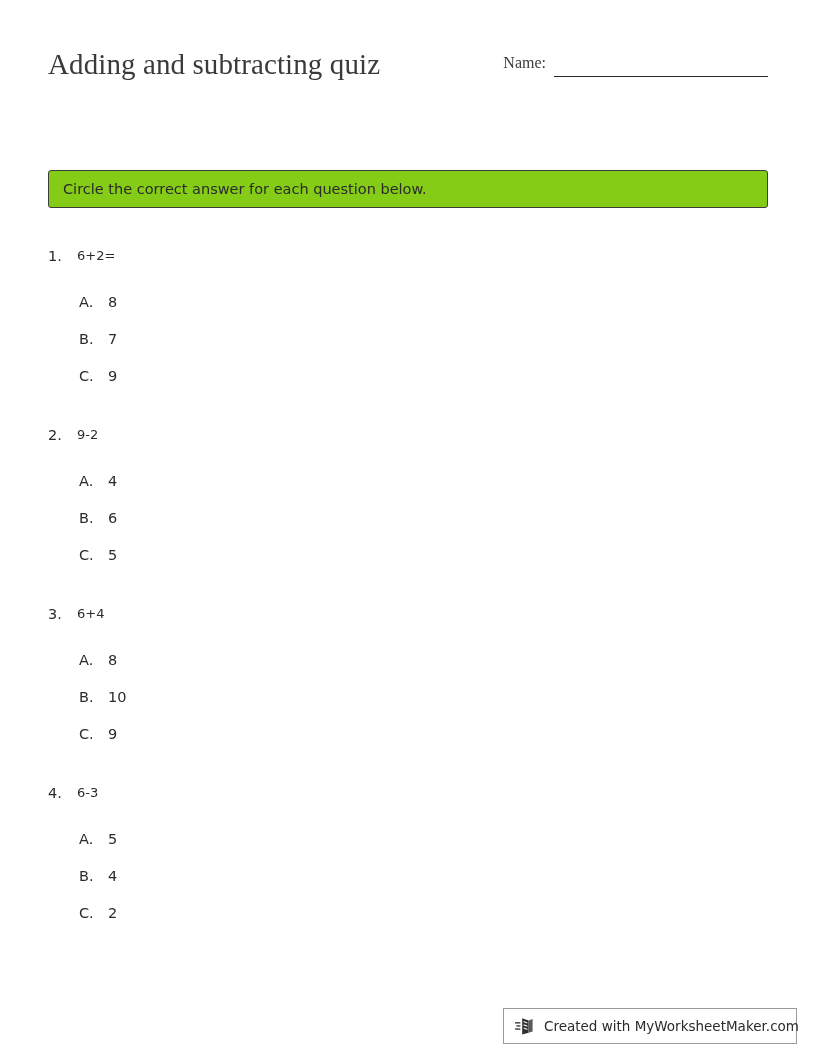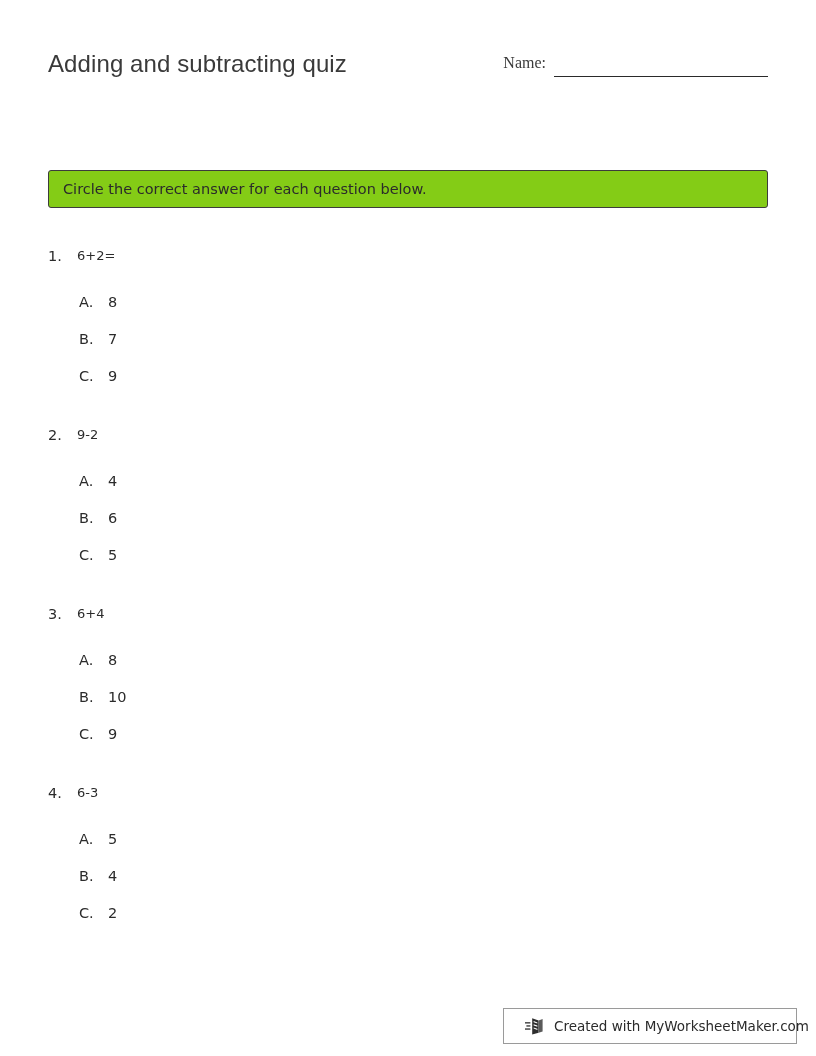--- a/index.html
+++ b/index.html
@@ -27,22 +27,22 @@
     position: absolute;
     left: 48px;
     top: 44px;
     right: 48px;
     height: 90px;
   }
   .title {
     position: absolute;
     left: 0;
     top: 0;
-    font-family: Liberation Sans, sans-serif;
-    font-size: 24px;
+    font-family: Liberation Serif, serif;
+    font-size: 29px;
     font-weight: 300;
     letter-spacing: 0.1px;
     color: #3a3a3a;
     line-height: 40px;
     white-space: nowrap;
   }
 
   .idblock {
     position: absolute;
     right: 0;
@@ -159,21 +159,21 @@
     position: absolute;
     left: 503px;
     top: 1008px;
     width: 294px;
     height: 36px;
     border: 1px solid #9a9a9a;
     background: #ffffff;
     box-sizing: border-box;
     display: flex;
     align-items: center;
-    padding-left: 20px;
+    padding-left: 10px;
   }
   .badge-icon {
     width: 22px;
     height: 22px;
     flex: 0 0 22px;
     margin-right: 8px;
     display: block;
   }
   .badge-text {
     font-family: "DejaVu Sans", sans-serif;

